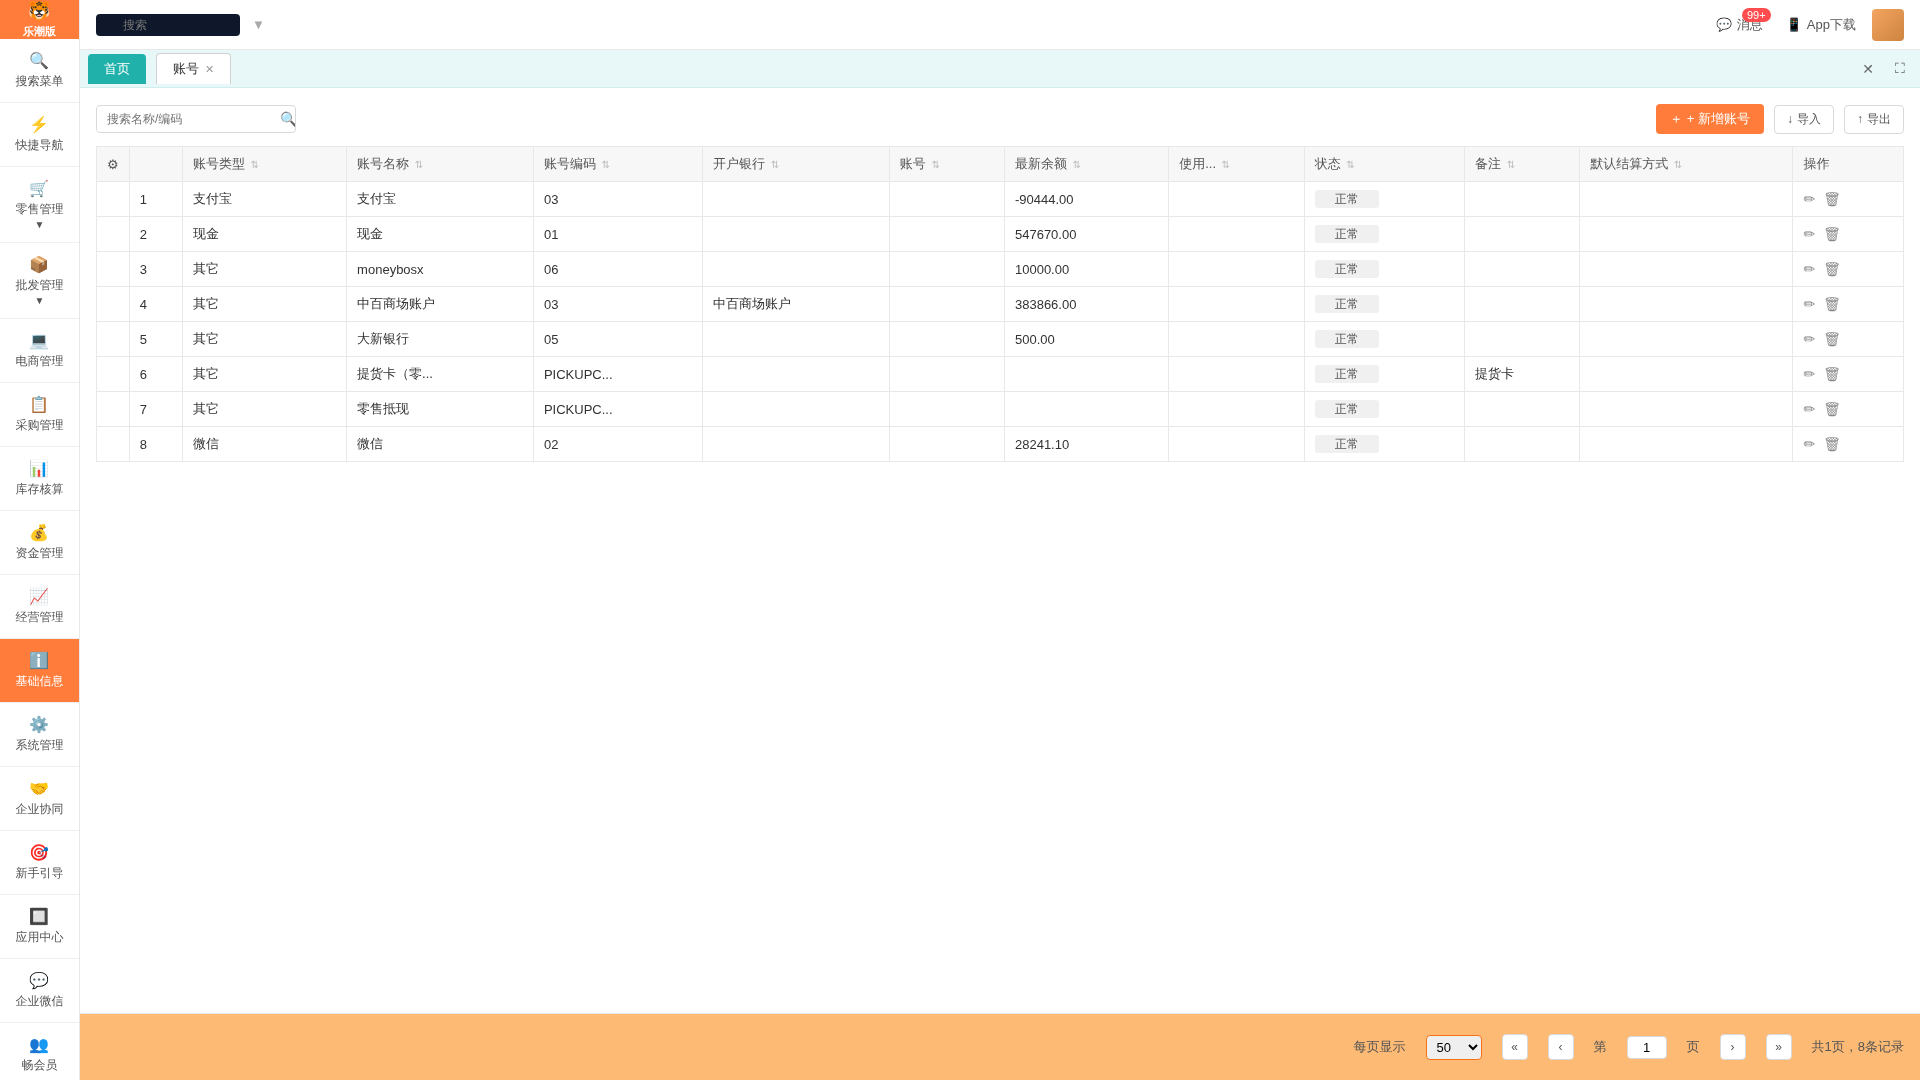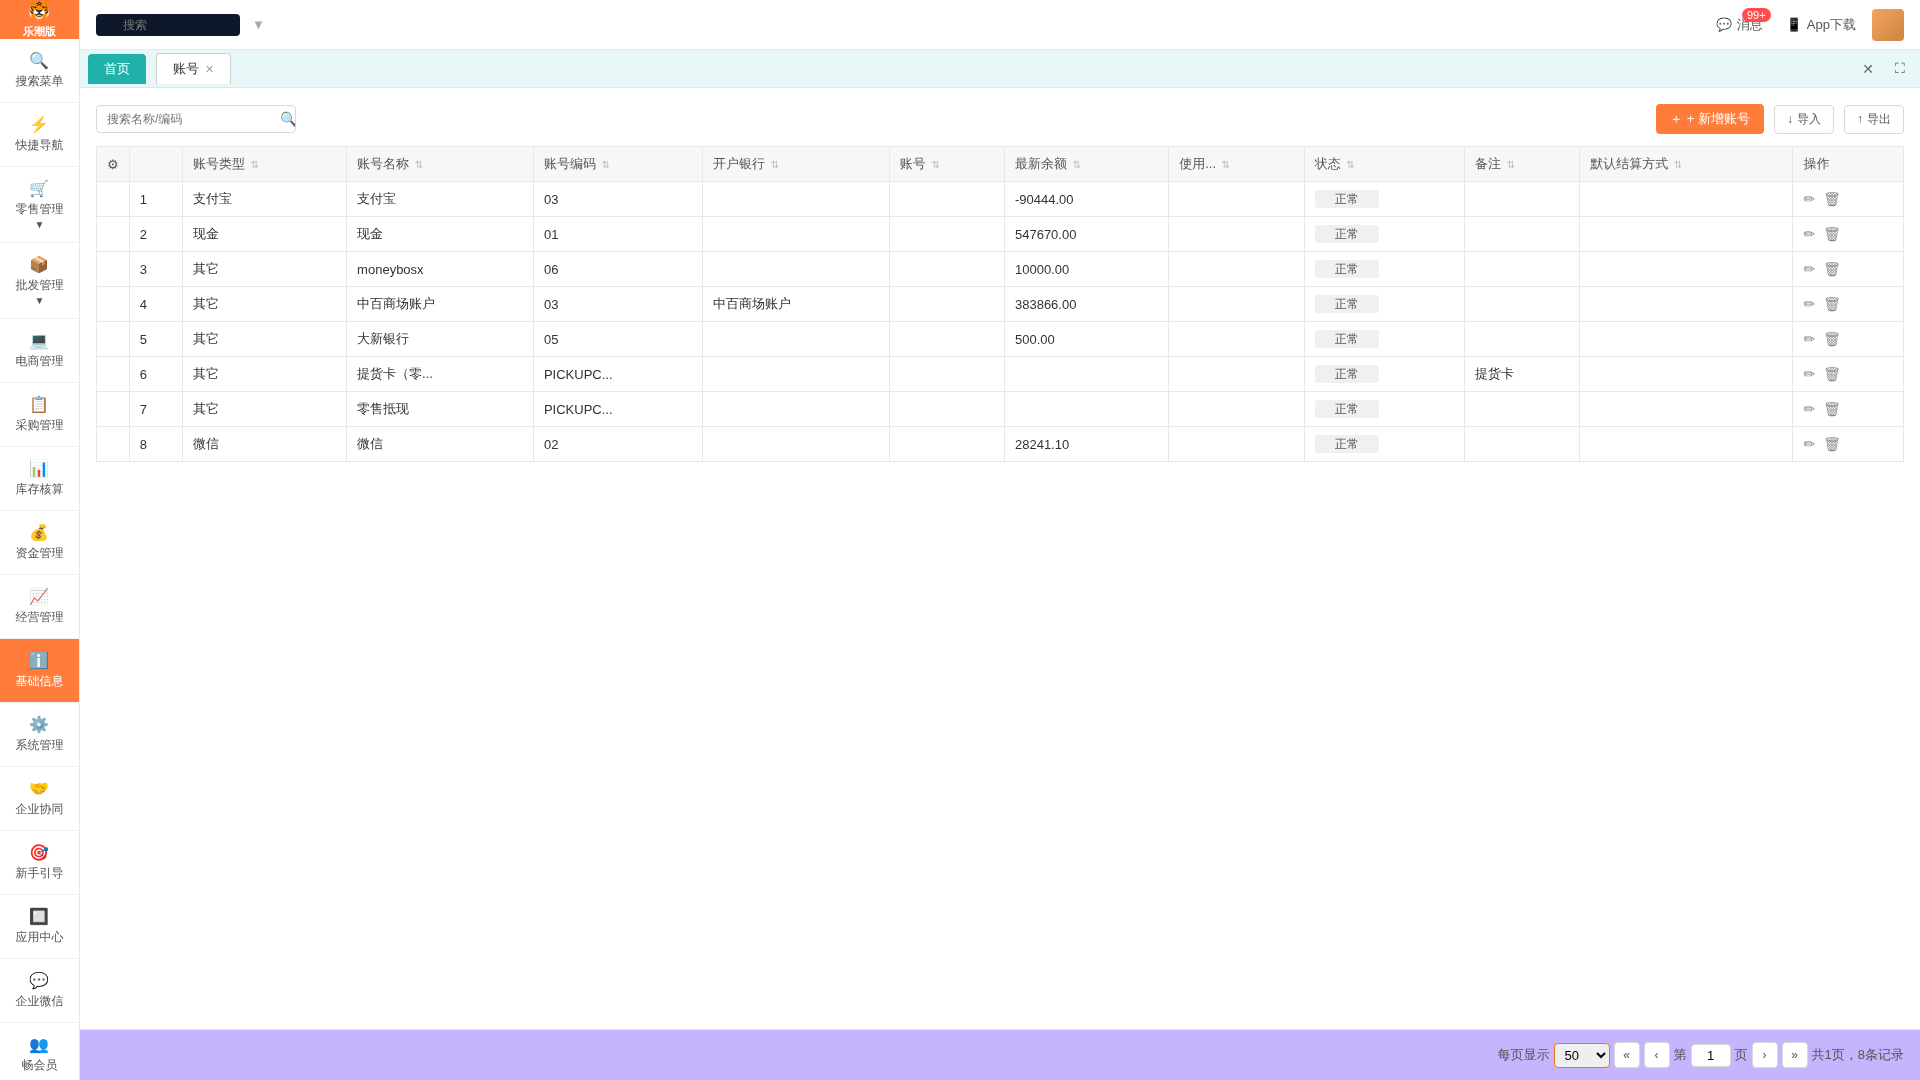--- a/index.html
+++ b/index.html
@@ -249,23 +249,23 @@
       font-size: 12px;
     }
     .action-btns { display: flex; gap: 8px; }
     .action-btn { cursor: pointer; color: #888; font-size: 14px; }
 
     
     .pagination {
       display: flex;
       align-items: center;
       justify-content: flex-end;
-      padding: 12px 16px;
-      gap: 4px;
-      background: #c4b5fd;
+      padding: 20px 16px;
+      gap: 20px;
+      background: #fdba74;
       border-top: 1px solid #e8e8e8;
       font-size: 13px;
       color: #555;
     }
     .page-size-select {
       border: 1px solid #f97316;
       border-radius: 4px;
       padding: 3px 6px;
       font-size: 13px;
       cursor: pointer;

